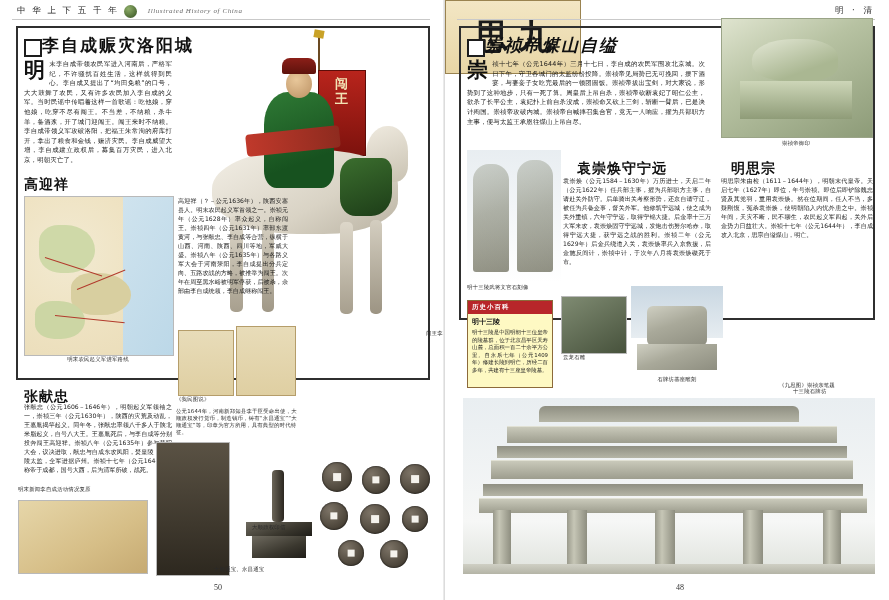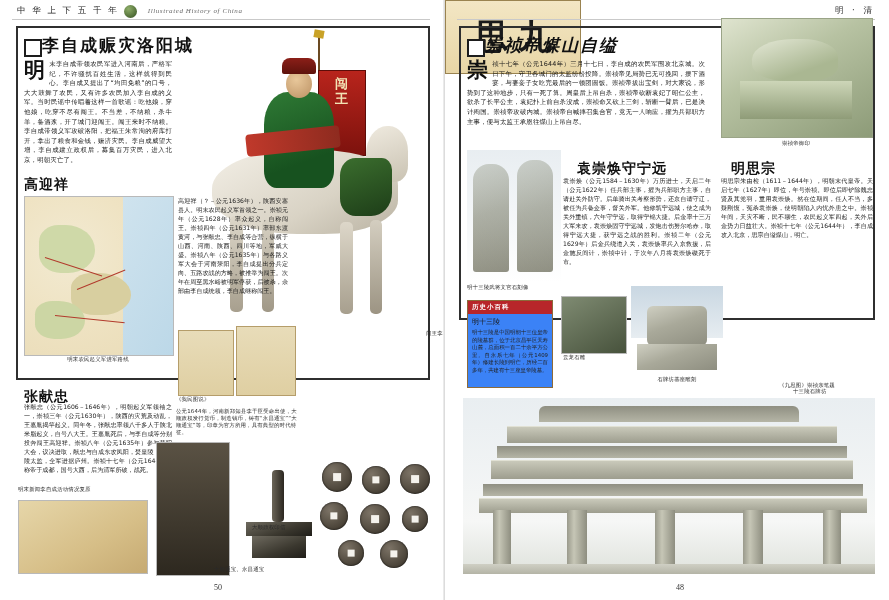--- a/index.html
+++ b/index.html
@@ -236,33 +236,33 @@
     gap: 10px;
     color: #1a1a1a;
     font-weight: bold;
     font-family: "DejaVu Serif", "Liberation Serif", serif;
   }
 
   
   .sidebox {
     position: absolute;
     border: 1px solid #8c6a3a;
-    background: #3b82f6;
+    background: #fef9c3;
   }
   .sidebox-h {
     background: #b8262a;
     color: #fff;
     font-size: 6.5px;
     letter-spacing: 1px;
     padding: 2px 4px;
     font-weight: bold;
   }
   .sidebox-sub {
     font-size: 7px;
-    font-weight: normal;
+    font-weight: bold;
     padding: 3px 4px 0;
     color: #1a1a1a;
   }
   .sidebox-b {
     font-size: 5.4px;
     line-height: 7.6px;
     padding: 2px 4px 4px;
     color: #222;
     text-align: justify;
   }

